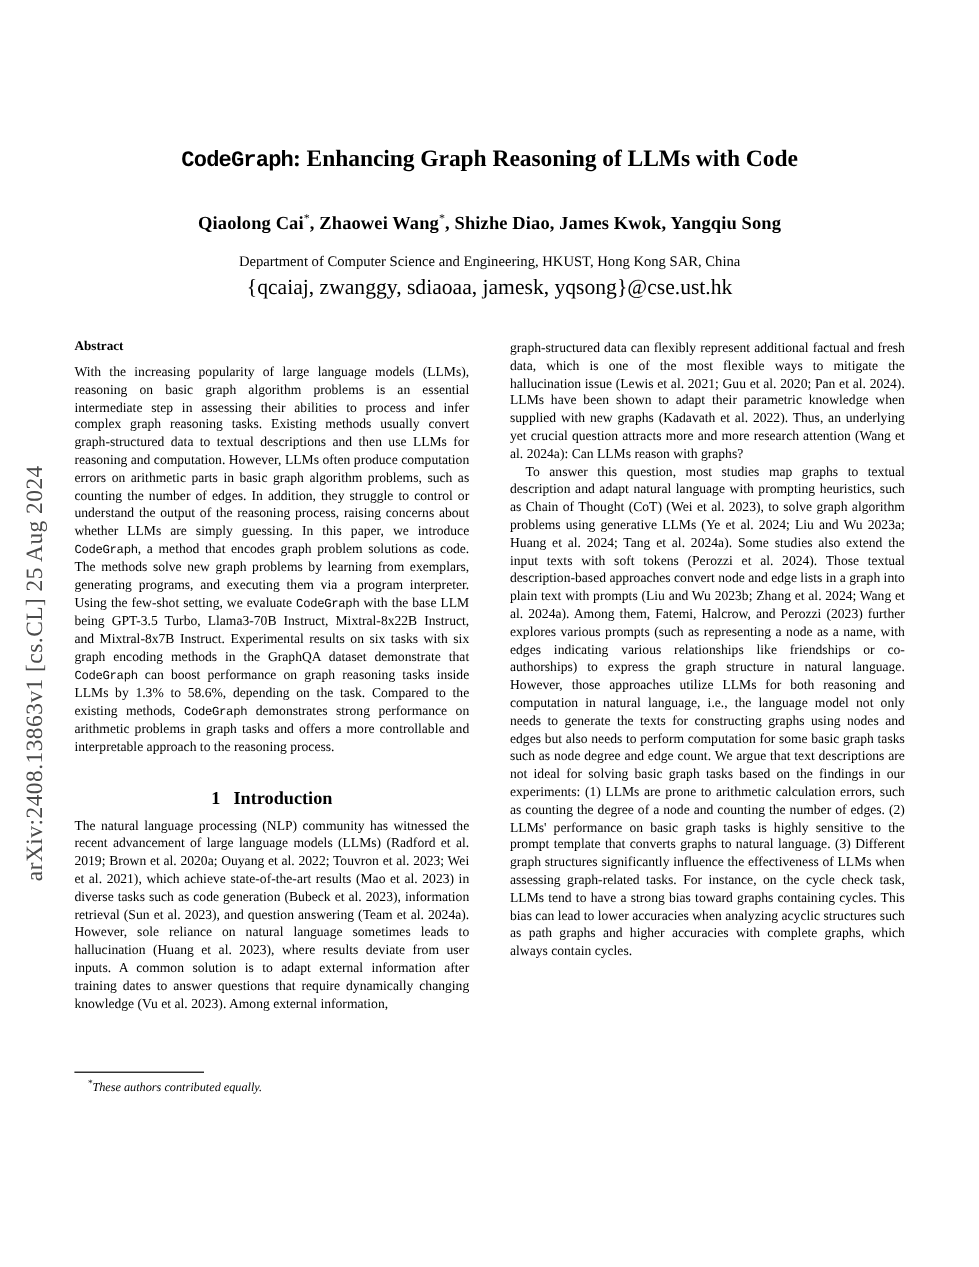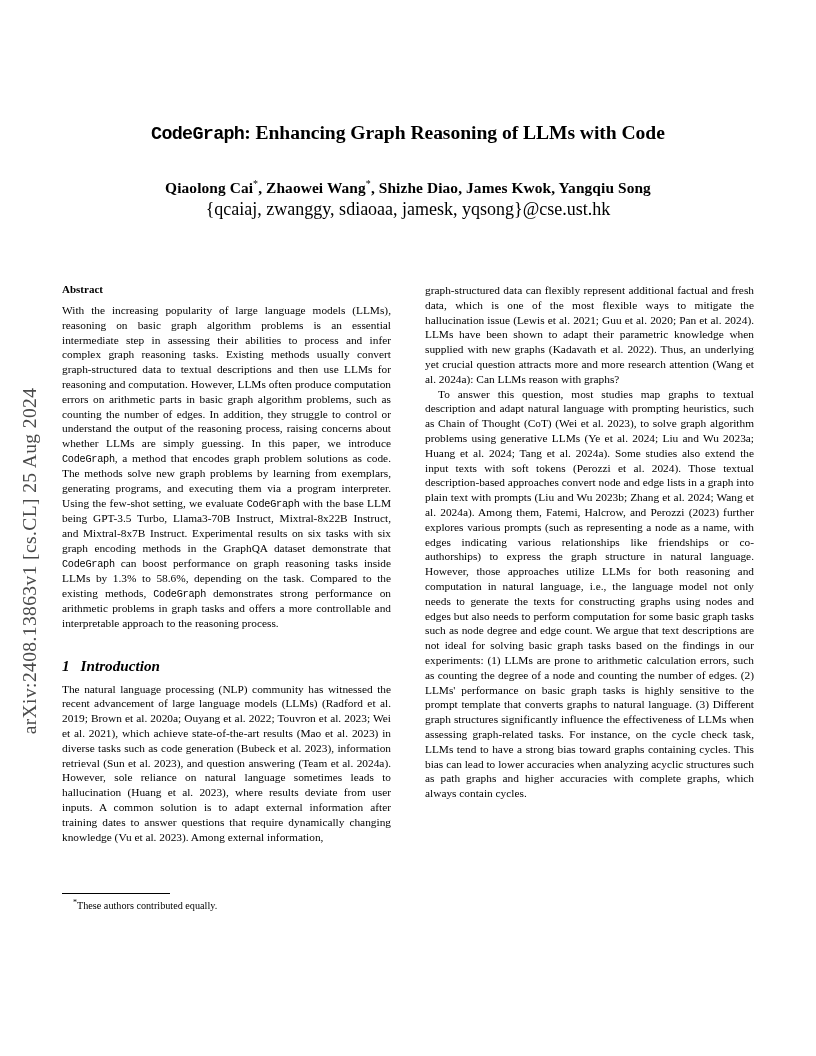--- a/index.html
+++ b/index.html
@@ -124,24 +124,24 @@
   p.indent { text-indent: 13px; }
 
   .mono-inline {
     font-family: "Liberation Mono", "DejaVu Sans Mono", monospace;
     font-size: 10.2px;
     letter-spacing: -0.25px;
   }
   .ital { }
 
   .section-head {
+    text-align: center;
     font-size: 15.2px;
     font-weight: bold;
     margin: 26px 0 7px 0;
-    font-style: italic;
   }
   .section-head .secnum { margin-right: 11px; }
 
   
   #footnote {
     position: absolute;
     left: 62px;
     top: 893px;
     width: 329px;
   }
@@ -149,20 +149,21 @@
     width: 108px;
     height: 0;
     border-top: 1.1px solid #000;
     margin-bottom: 4px;
   }
   #footnote p {
     margin: 0;
     font-size: 10.2px;
     line-height: 1.32;
     text-align: justify;
+    font-style: italic;
   }
   #footnote p.fn-first { text-indent: 11px; }
   .fn-star {
     font-size: 8px;
     vertical-align: super;
   }
 </style>
 </head>
 <body>
 
@@ -170,20 +171,21 @@
   <div class="stamp-text">arXiv:2408.13863v1  [cs.CL]  25 Aug 2024</div>
 </div>
 
 <div id="page">
 
   <div id="title-block">
     <h1 id="paper-title"><span class="mono">CodeGraph</span><span>: Enhancing Graph Reasoning of LLMs with Code</span></h1>
 
     <div id="author-line"><span>Qiaolong Cai</span><span class="star">*</span><span>, Zhaowei Wang</span><span class="star">*</span><span>, Shizhe Diao, James Kwok, Yangqiu Song</span></div>
 
+    <div id="affiliation">Department of Computer Science and Engineering, HKUST, Hong Kong SAR, China</div>
     <div id="emails">{qcaiaj, zwanggy, sdiaoaa, jamesk, yqsong}@cse.ust.hk</div>
   </div>
 
   <div id="columns">
 
     <div class="col" id="col-left">
       <div class="abstract-head">Abstract</div>
       <p class="body"><span>With the increasing popularity of large language models (LLMs), reasoning on basic graph algorithm problems is an essential intermediate step in assessing their abilities to process and infer complex graph reasoning tasks. Existing methods usually convert graph-structured data to textual descriptions and then use LLMs for reasoning and computation. However, LLMs often produce computation errors on arithmetic parts in basic graph algorithm problems, such as counting the number of edges. In addition, they struggle to control or understand the output of the reasoning process, raising concerns about whether LLMs are simply guessing. In this paper, we introduce </span><span class="mono-inline">CodeGraph</span><span>, a method that encodes graph problem solutions as code. The methods solve new graph problems by learning from exemplars, generating programs, and executing them via a program interpreter. Using the few-shot setting, we evaluate </span><span class="mono-inline">CodeGraph</span><span> with the base LLM being GPT-3.5 Turbo, Llama3-70B Instruct, Mixtral-8x22B Instruct, and Mixtral-8x7B Instruct. Experimental results on six tasks with six graph encoding methods in the GraphQA dataset demonstrate that </span><span class="mono-inline">CodeGraph</span><span> can boost performance on graph reasoning tasks inside LLMs by 1.3% to 58.6%, depending on the task. Compared to the existing methods, </span><span class="mono-inline">CodeGraph</span><span> demonstrates strong performance on arithmetic problems in graph tasks and offers a more controllable and interpretable approach to the reasoning process.</span></p>
 
       <div class="section-head"><span class="secnum">1</span><span>Introduction</span></div>

